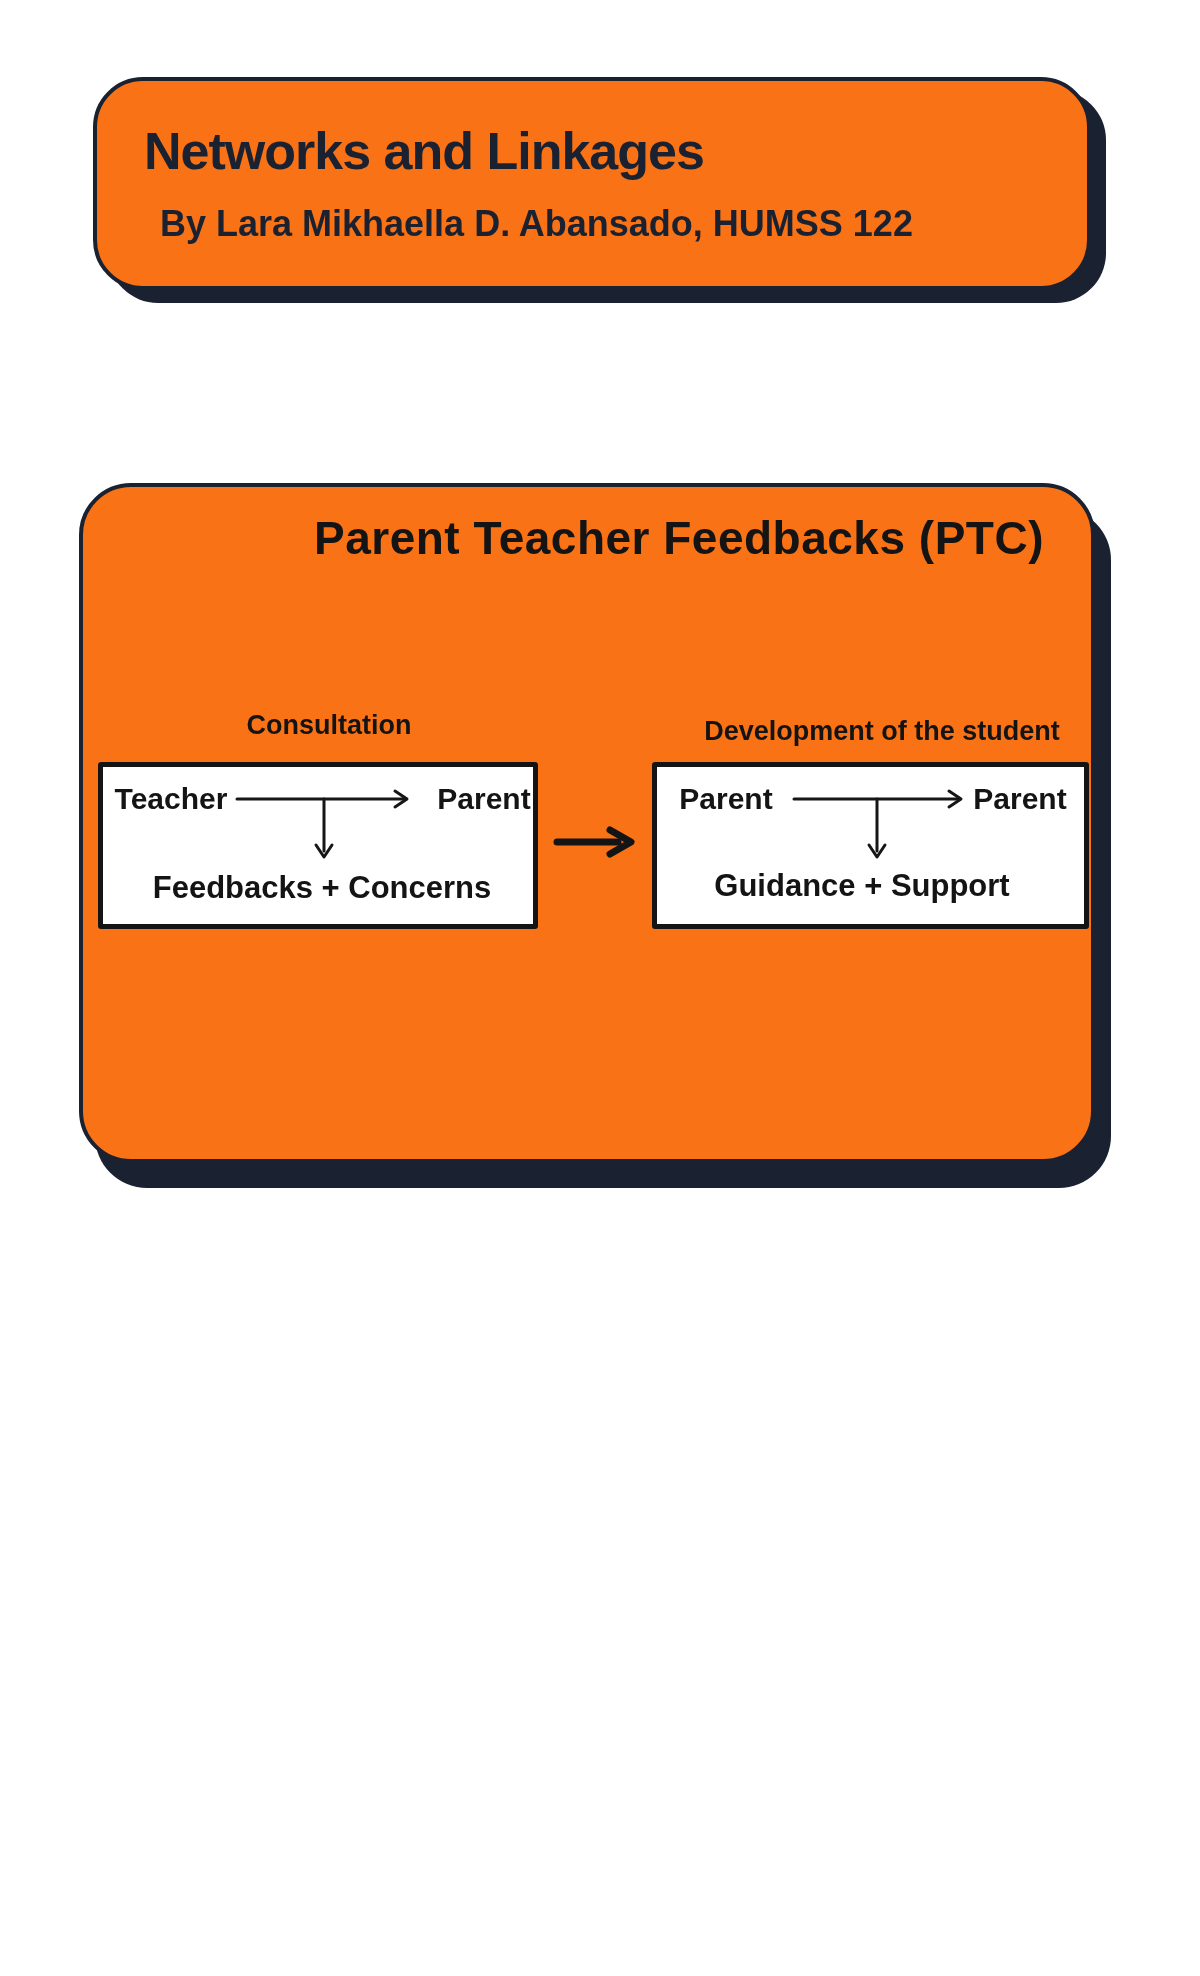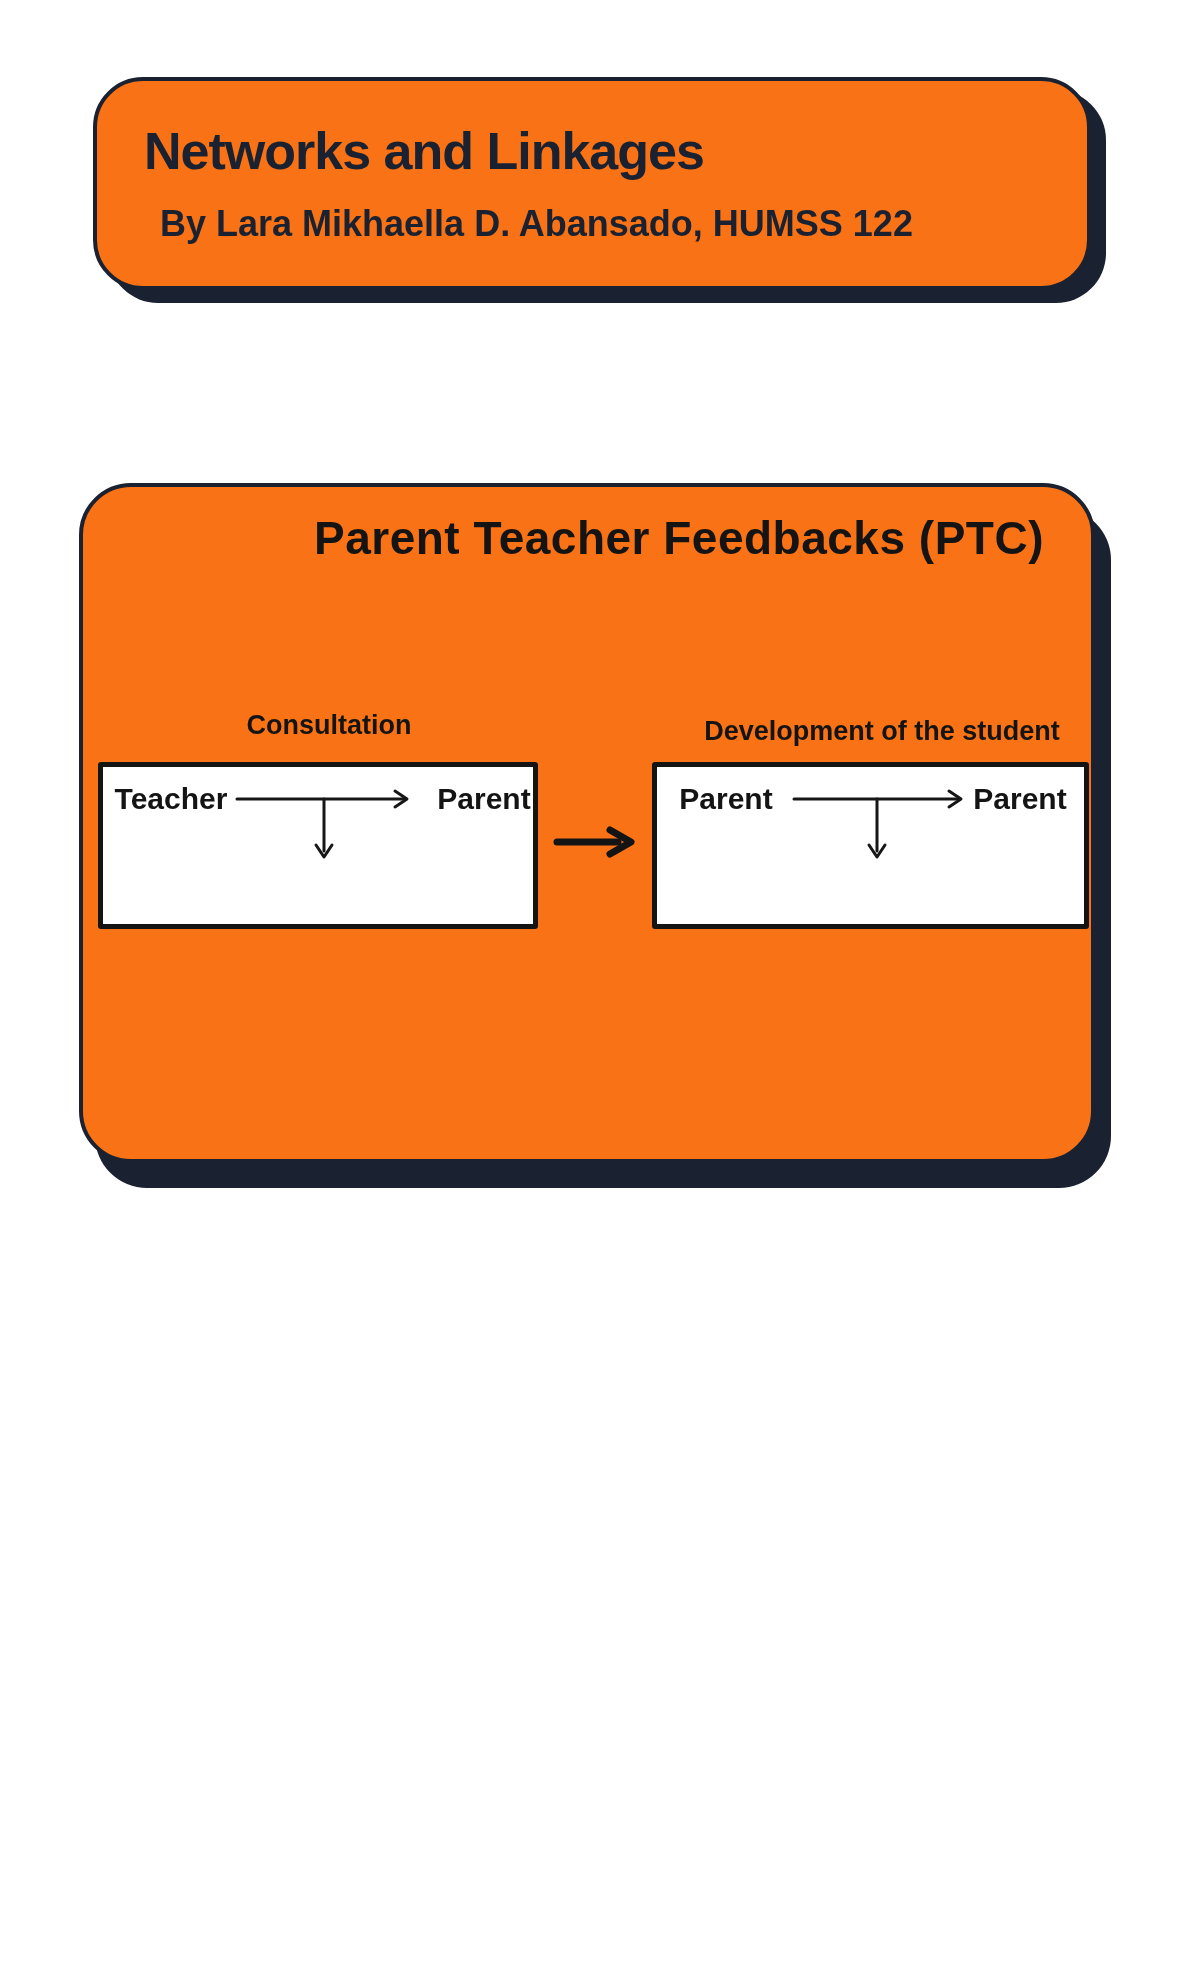--- a/index.html
+++ b/index.html
@@ -125,33 +125,35 @@
 
   <section class="card diagram-card">
     <h2 class="diagram-title">Parent Teacher Feedbacks (PTC)</h2>
 
     <div class="group-label left">Consultation</div>
     <div class="group-label right">Development of the student</div>
 
     <div class="node-box left-box">
       <span class="actor from">Teacher</span>
       <span class="actor to">Parent</span>
+      <span class="result">Feedbacks + Concerns</span>
       <svg class="box-arrows" viewBox="0 0 430 157">
         <g stroke="#161616" stroke-width="3" fill="none" stroke-linecap="round" stroke-linejoin="round">
           <line x1="134" y1="32" x2="301" y2="32"></line>
           <polyline points="292,24 304,32 292,40"></polyline>
           <line x1="221" y1="32" x2="221" y2="84"></line>
           <polyline points="213,78 221,90 229,78"></polyline>
         </g>
       </svg>
     </div>
 
     <div class="node-box right-box">
       <span class="actor from">Parent</span>
       <span class="actor to">Parent</span>
+      <span class="result">Guidance + Support</span>
       <svg class="box-arrows" viewBox="0 0 430 157">
         <g stroke="#161616" stroke-width="3" fill="none" stroke-linecap="round" stroke-linejoin="round">
           <line x1="137" y1="32" x2="301" y2="32"></line>
           <polyline points="292,24 304,32 292,40"></polyline>
           <line x1="220" y1="32" x2="220" y2="84"></line>
           <polyline points="212,78 220,90 228,78"></polyline>
         </g>
       </svg>
     </div>
 

